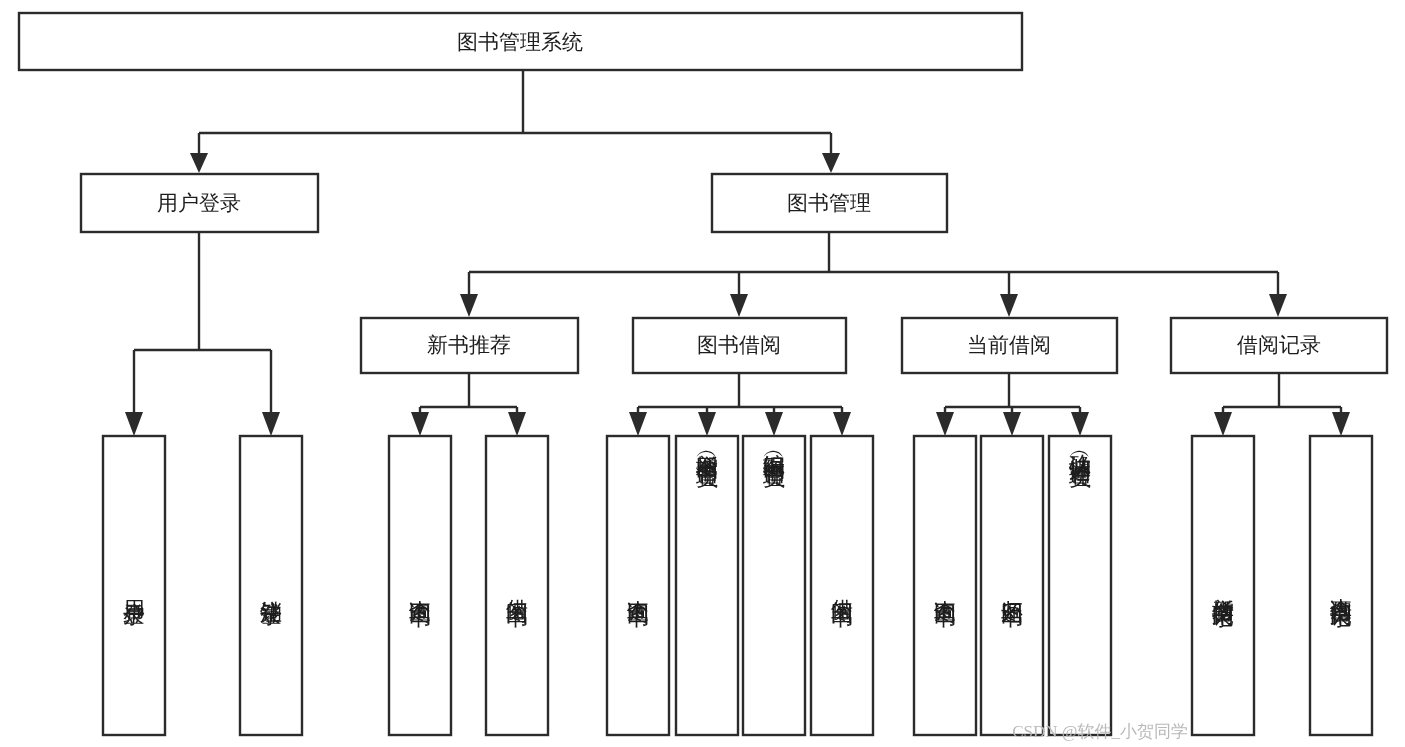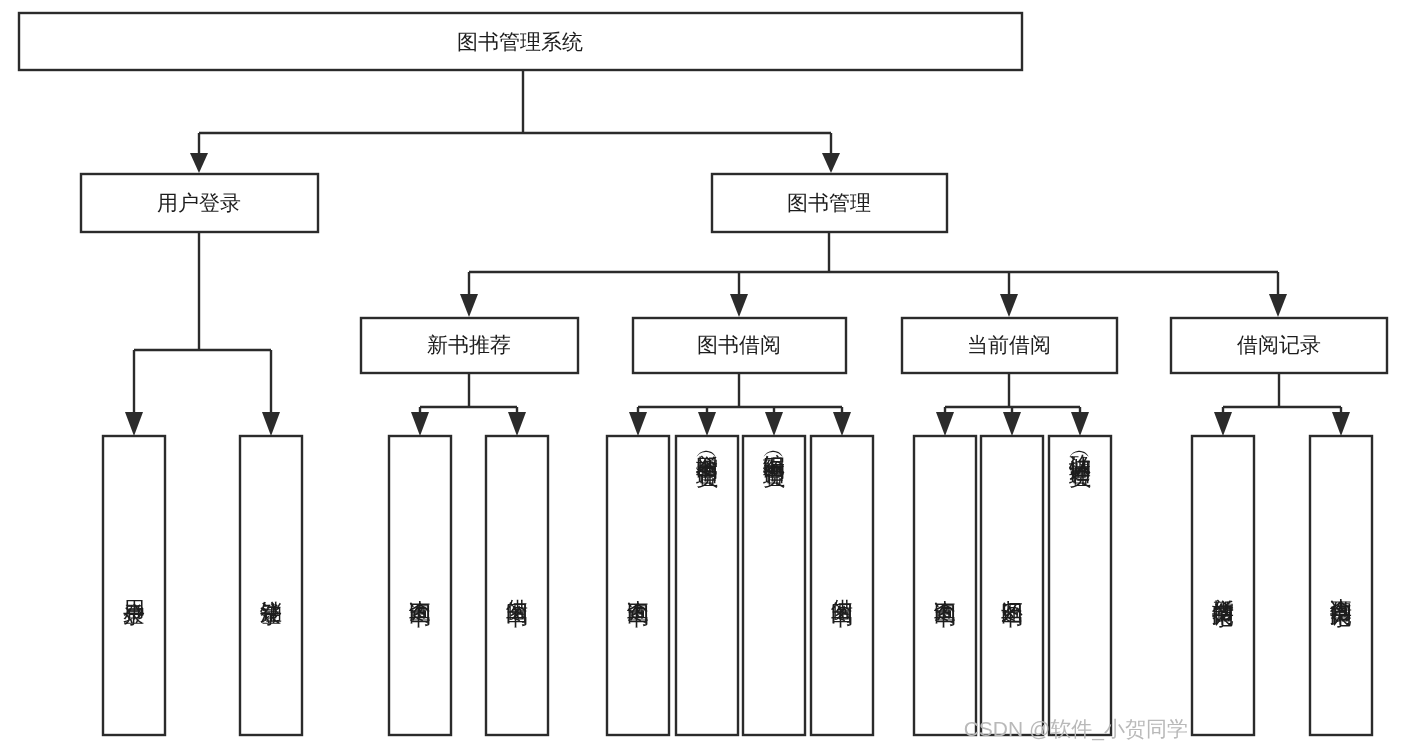--- a/index.html
+++ b/index.html
@@ -63,22 +63,22 @@
     position: absolute;
     display: flex;
     align-items: center;
     justify-content: center;
     pointer-events: none;
   }
   .watermark {
     position: absolute;
     right: 8px;
     bottom: 4px;
-    font-family: Liberation Sans, sans-serif;
-    font-size: 21px;
+    font-family: Liberation Serif, serif;
+    font-size: 17px;
     color: #b9b9b9;
     white-space: nowrap;
     user-select: none;
   }
 </style>
 </head>
 <body>
 
 <div id="diagram-root">
 

